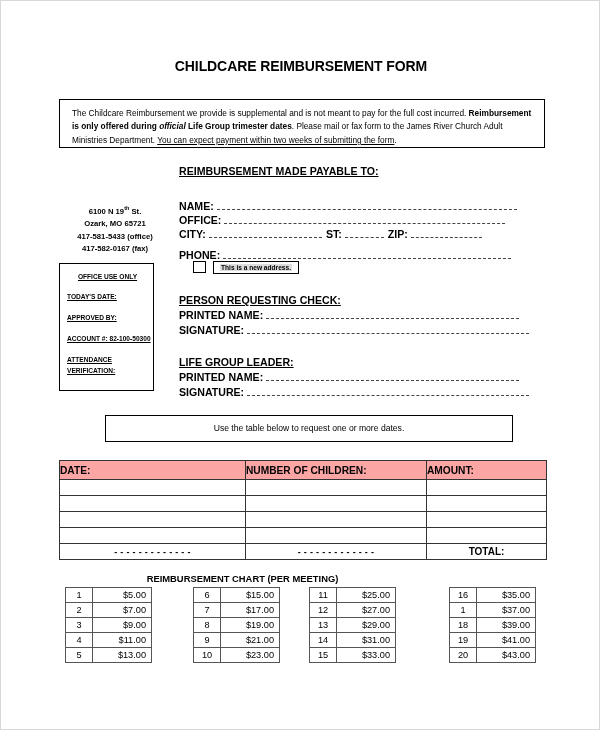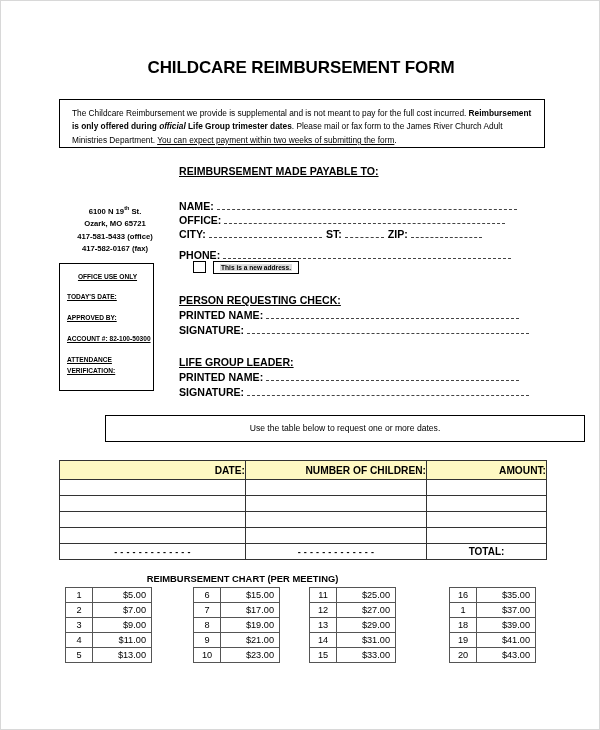--- a/index.html
+++ b/index.html
@@ -30,21 +30,21 @@
     width: 600px;
     height: 730px;
   }
 
   
   .title {
     position: absolute;
     left: 0; top: 57px;
     width: 600px;
     text-align: center;
-    font-size: 17px;
+    font-size: 14px;
     font-weight: bold;
     letter-spacing: -0.1px;
   }
 
   
   .note-box {
     position: absolute;
     left: 58px; top: 98px;
     width: 486px;
     box-sizing: border-box;
@@ -163,21 +163,21 @@
   
   #p-printed { left: 178px; top: 308px; }
   #p-sig     { left: 178px; top: 323px; }
   #l-printed { left: 178px; top: 370px; }
   #l-sig     { left: 178px; top: 385px; }
 
   
   .instr-box {
     position: absolute;
     left: 104px; top: 414px;
-    width: 480px;
+    width: 408px;
     box-sizing: border-box;
     border: 1.6px solid #000;
     padding: 6px 6px 6px 6px;
     text-align: center;
   }
   .instr-box p {
     margin: 0;
     font-size: 8.6px;
     line-height: 1.55;
   }
@@ -190,25 +190,25 @@
     width: 484px;
     border-collapse: collapse;
     table-layout: fixed;
   }
   .req-table th, .req-table td {
     border: 1px solid #333;
     padding: 0;
     height: 15px;
   }
   .req-table thead th {
-    background: #fef9c3;
+    background: #fca5a5;
     font-size: 10.2px;
     font-weight: bold;
     height: 18px;
-    text-align: right;
+    text-align: left;
   }
   .req-table td { background: #fff; }
   .req-table .c-date { width: 185px; }
   .req-table .c-num  { width: 180px; }
   .req-table .c-amt  { width: 119px; }
   .dash-cell {
     text-align: center;
     font-size: 9px;
     font-weight: bold;
     letter-spacing: 0.3px;

